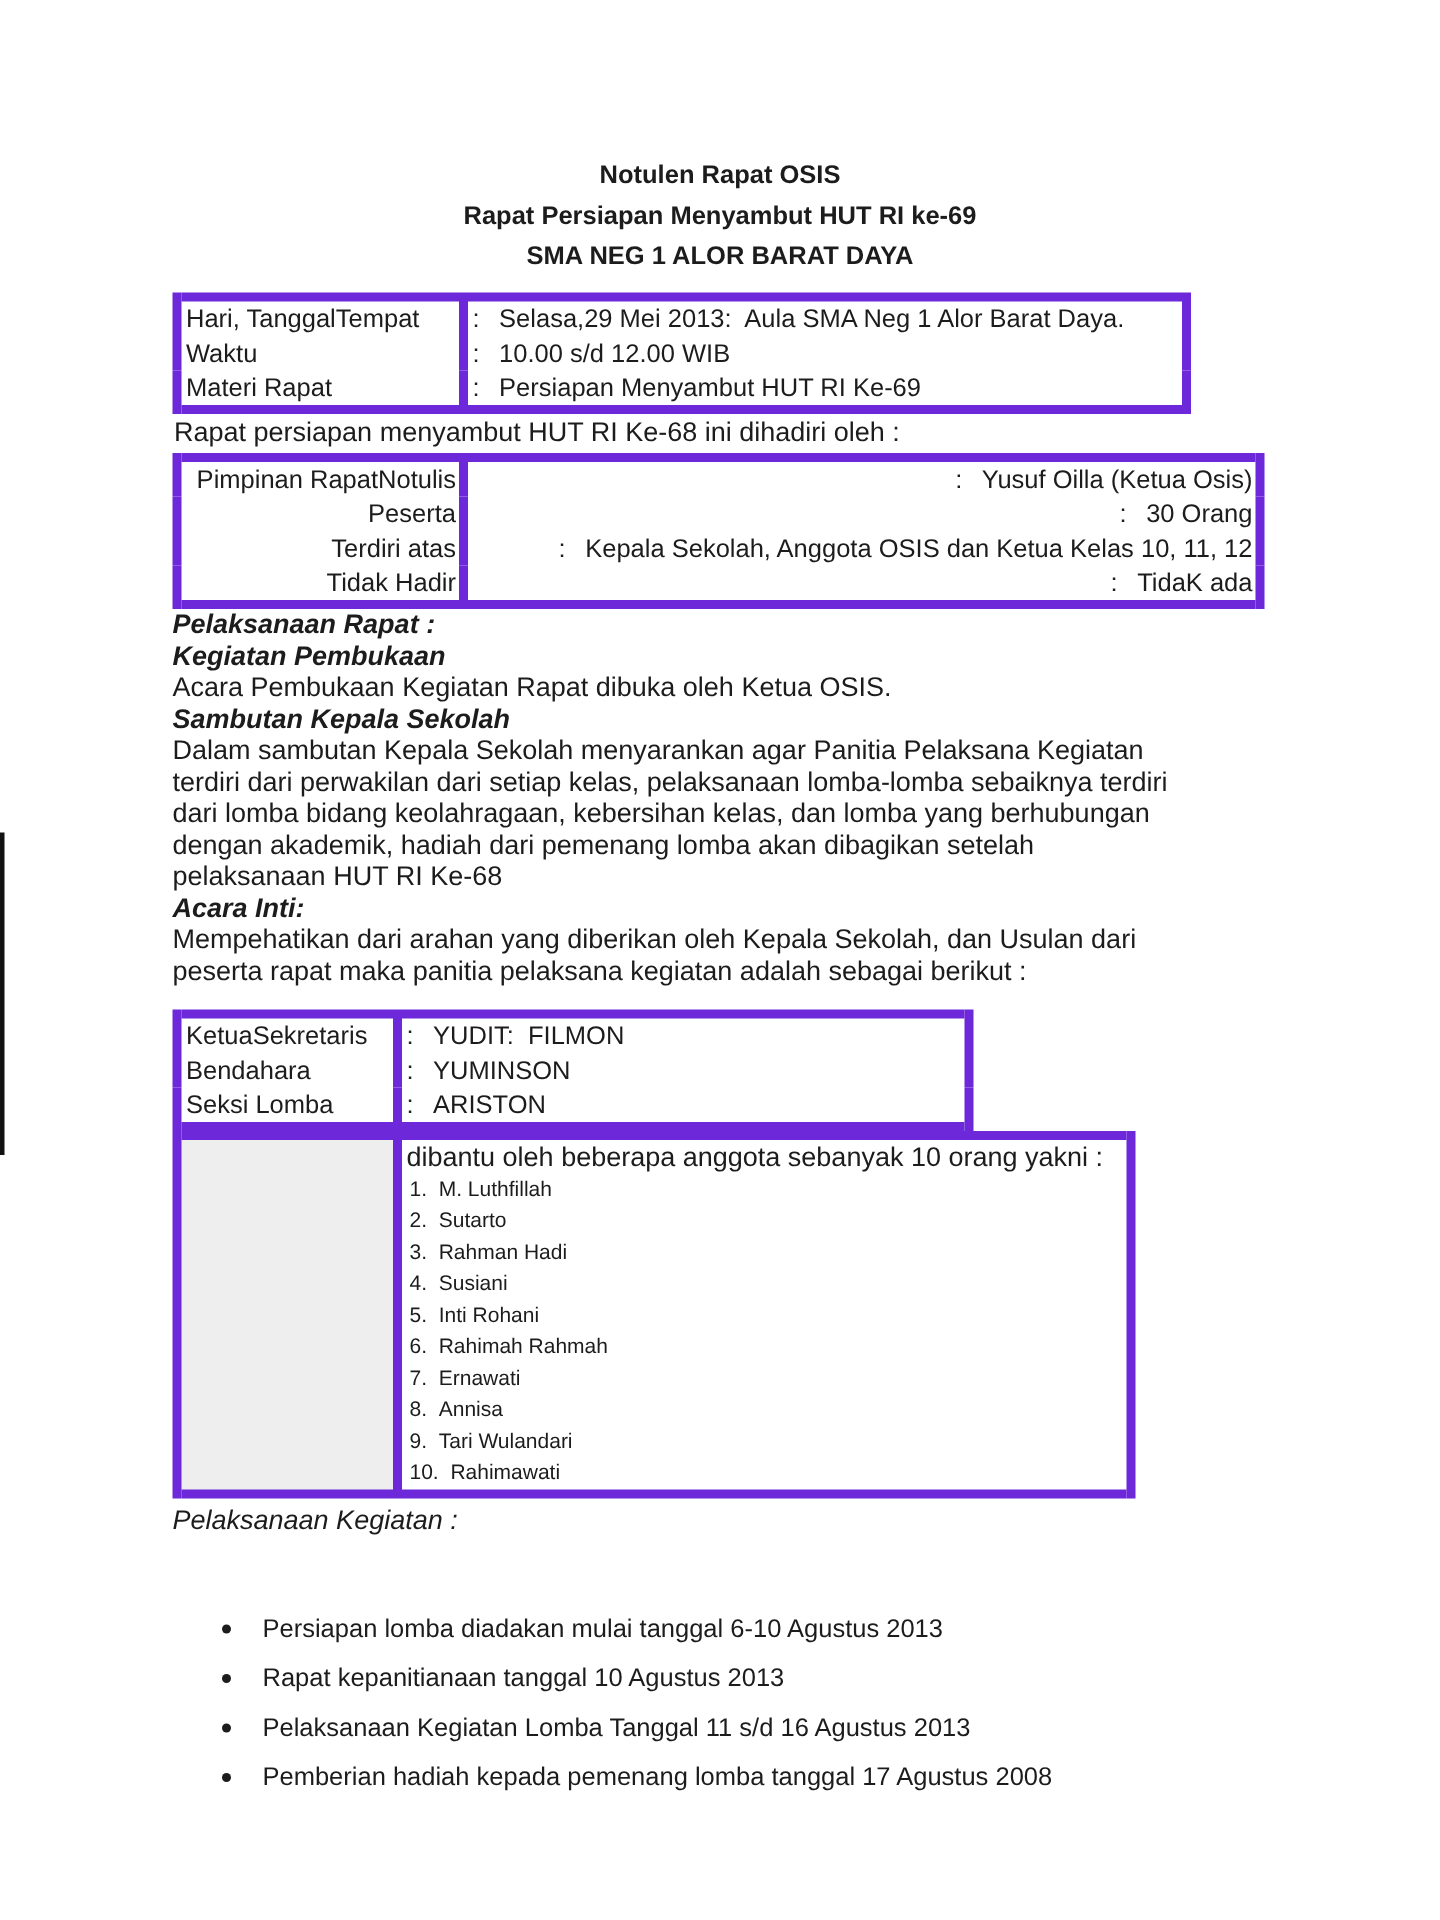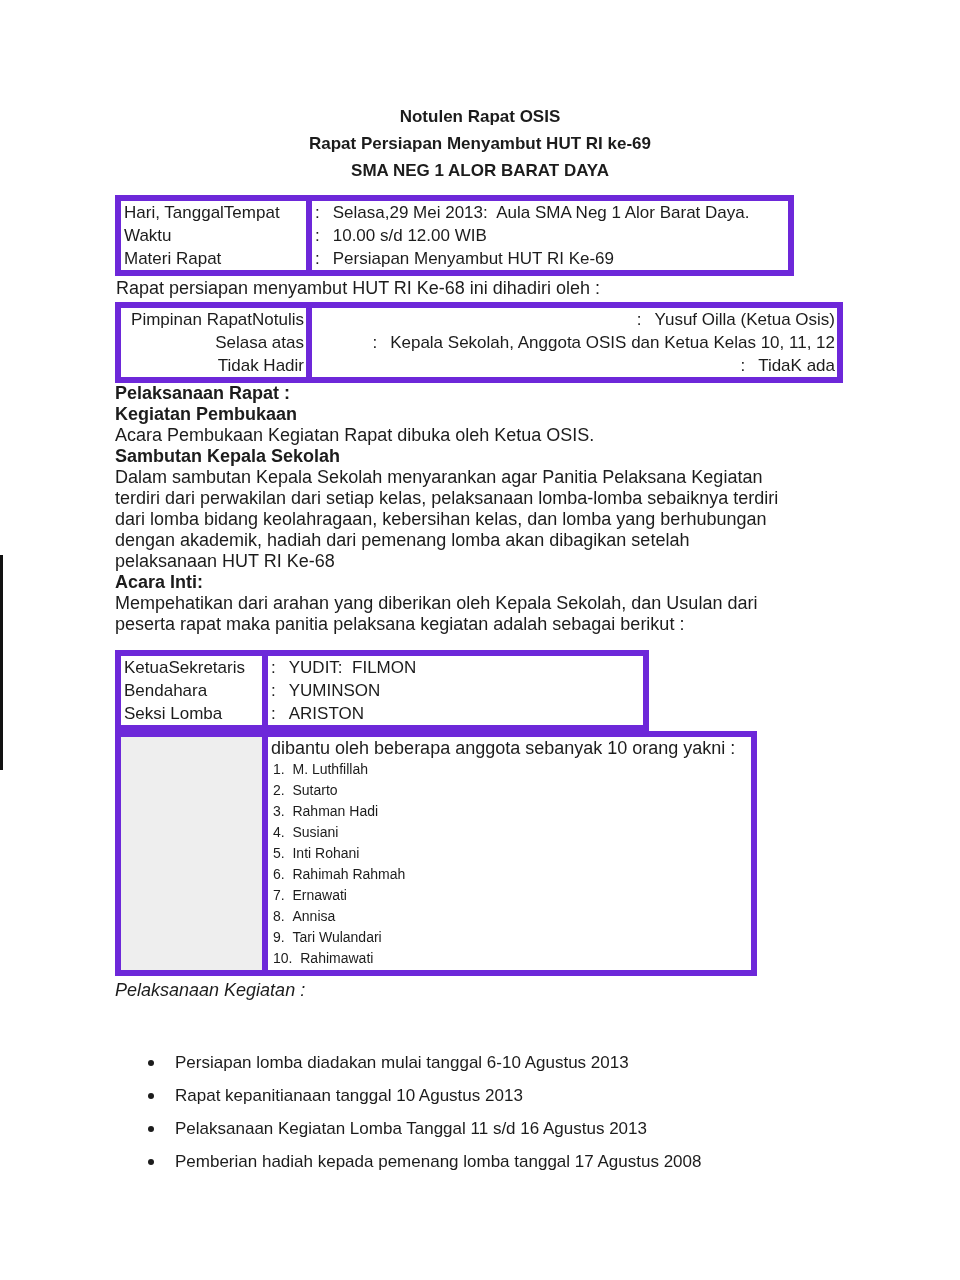--- a/index.html
+++ b/index.html
@@ -41,21 +41,21 @@
   .t-meta td.lbl { width: 180px; }
   .t-att { width: 728px; text-align: right; }
   .t-att td.lbl { width: 180px; }
   .t-com { width: 534px; margin-top: 15px; border-radius: 29px; }
   .t-com td.lbl { width: 136px; }
   .t-mem { width: 642px; }
   .t-mem td.lbl { width: 136px; background: #eeeeee; }
 
   .line { font-size: 18px; line-height: 21px; }
   .pre { white-space: pre-line; }
-  .h { font-weight: bold; }
+  .h { font-weight: bold; font-style: italic; }
   .it { font-style: italic; }
   .intro-row { padding: 2px 0 3px 1px; }
 
   ol.members {
     list-style: none;
     margin: 0; padding: 0 0 0 2px;
     counter-reset: li;
   }
   ol.members li {
     counter-increment: li;
@@ -107,21 +107,25 @@
 
     <div class="line intro-row">Rapat persiapan menyambut HUT RI Ke-68 ini dihadiri oleh :</div>
 
     <table class="doc-table t-att">
       <tbody>
           <tr>
         <td class="lbl">Pimpinan RapatNotulis</td>
         <td><span class="colon">:</span><span class="val">Yusuf Oilla (Ketua Osis)</span></td>
       </tr>
       <tr>
-        <td class="lbl">Selasa atas</td>
+        <td class="lbl">Peserta</td>
+        <td><span class="colon">:</span><span class="val">30 Orang</span></td>
+      </tr>
+      <tr>
+        <td class="lbl">Terdiri atas</td>
         <td><span class="colon">:</span><span class="val">Kepala Sekolah, Anggota OSIS dan Ketua Kelas 10, 11, 12</span></td>
       </tr>
       <tr>
         <td class="lbl">Tidak Hadir</td>
         <td><span class="colon">:</span><span class="val">TidaK ada</span></td>
       </tr>
     </tbody>
       </table>
 
     <div class="line h">Pelaksanaan Rapat :</div>

